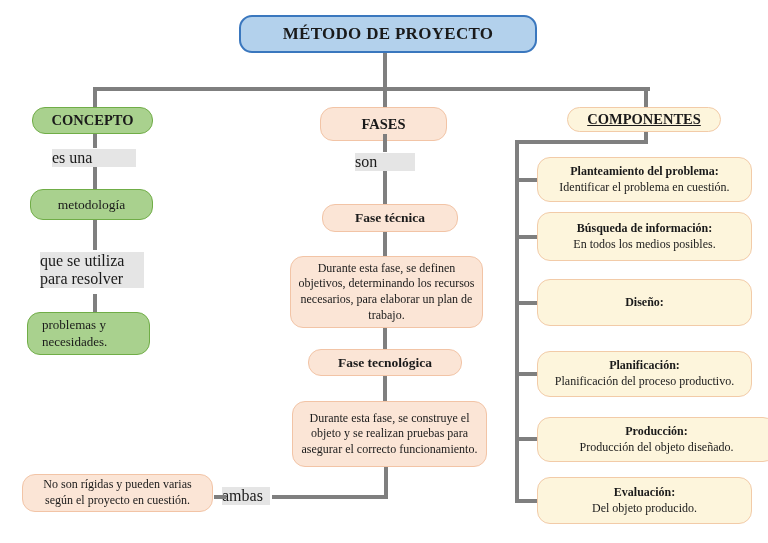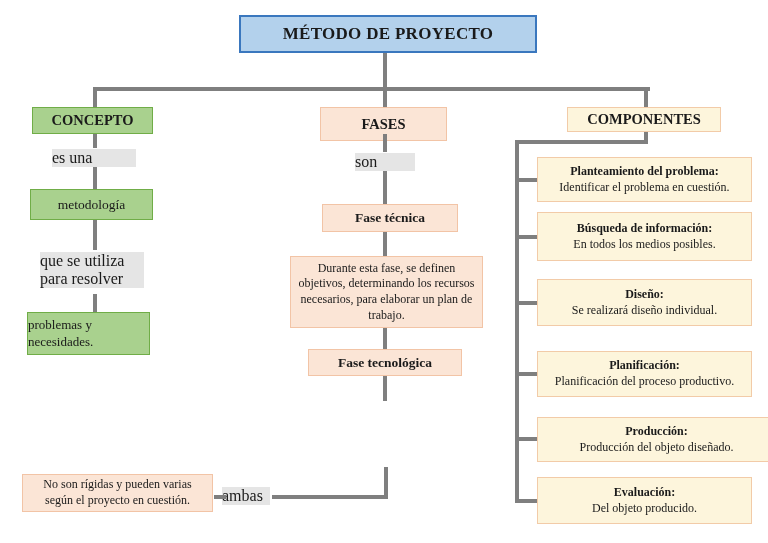--- a/index.html
+++ b/index.html
@@ -8,34 +8,34 @@
     --peach-fill:#FBE5D6; --peach-border:#F2C4A6;
     --cream-fill:#FDF5DC; --cream-border:#F2CBA8;
     --connector:#7F7F7F; --text:#1A1A1A;
   }
   html,body{margin:0;padding:0;background:#fff;}
   #canvas{
     position:relative;width:768px;height:543px;background:#fff;overflow:hidden;
     font-family:"Liberation Serif","DejaVu Serif",serif;color:var(--text);
   }
   .box{position:absolute;box-sizing:border-box;display:flex;flex-direction:column;
-       align-items:center;justify-content:center;text-align:center;line-height:1.3;}
+       align-items:center;justify-content:center;text-align:center;line-height:1.3;border-radius:13px;}
   .title-box{background:var(--title-fill);border:2px solid var(--title-border);
        font-weight:bold;font-size:17px;letter-spacing:.3px;}
   .green-box{background:var(--green-fill);border:1.5px solid var(--green-border);}
   .peach-box{background:var(--peach-fill);border:1.5px solid var(--peach-border);}
   .cream-box{background:var(--cream-fill);border:1.5px solid var(--cream-border);}
   .hdr{font-weight:bold;font-size:14.5px;}
   .sub-hdr{font-weight:bold;font-size:13.5px;}
   .body-txt{font-size:12px;padding:3px 7px;}
   .link-txt{position:absolute;font-size:16px;text-align:left;background:#e5e5e5;}
   .line{position:absolute;background:var(--connector);}
   .comp-title{font-weight:bold;font-size:12px;}
   .comp-desc{font-size:12px;}
-  .left-align{align-items:flex-start;text-align:left;font-size:13px;}
+  .left-align{align-items:flex-start;text-align:left;padding-left:14px;font-size:13px;}
 </style>
 </head>
 <body>
 
 <div id="canvas">
 
   <div class="box title-box" style="left:239px;top:15px;width:298px;height:38px;">MÉTODO DE PROYECTO</div>
 
   <div class="line" style="left:383px;top:53px;width:4px;height:38px;"></div>
   <div class="line" style="left:93px;top:87px;width:557px;height:4px;"></div>
@@ -68,29 +68,30 @@
   <div class="line" style="left:383px;top:232px;width:4px;height:24px;"></div>
 
   <div class="box peach-box body-txt" style="left:290px;top:256px;width:193px;height:72px;">Durante esta fase, se definen objetivos, determinando los recursos necesarios, para elaborar un plan de trabajo.</div>
 
   <div class="line" style="left:383px;top:328px;width:4px;height:21px;"></div>
 
   <div class="box peach-box sub-hdr" style="left:308px;top:349px;width:154px;height:27px;">Fase tecnológica</div>
 
   <div class="line" style="left:383px;top:376px;width:4px;height:25px;"></div>
 
+  <div class="box peach-box body-txt" style="left:292px;top:401px;width:195px;height:66px;">Durante esta fase, se construye el objeto y se realizan pruebas para asegurar el correcto funcionamiento.</div>
 
   <div class="line" style="left:384px;top:467px;width:4px;height:32px;"></div>
   <div class="line" style="left:272px;top:495px;width:116px;height:4px;"></div>
   <div class="link-txt" style="left:222px;top:487px;width:48px;">ambas</div>
   <div class="line" style="left:214px;top:495px;width:12px;height:4px;"></div>
 
   <div class="box peach-box body-txt" style="left:22px;top:474px;width:191px;height:38px;">No son rígidas y pueden varias según el proyecto en cuestión.</div>
 
-  <div class="box cream-box hdr" style="left:567px;top:107px;width:154px;height:25px;">COMPONENTES</div>
+  <div class="box cream-box hdr" style="left:567px;top:107px;width:154px;height:25px;text-decoration:underline;">COMPONENTES</div>
 
   <div class="line" style="left:644px;top:132px;width:4px;height:12px;"></div>
   <div class="line" style="left:515px;top:140px;width:133px;height:4px;"></div>
   <div class="line" style="left:515px;top:140px;width:4px;height:361px;"></div>
 
   <div class="line" style="left:515px;top:178px;width:24px;height:4px;"></div>
   <div class="line" style="left:515px;top:235px;width:24px;height:4px;"></div>
   <div class="line" style="left:515px;top:301px;width:24px;height:4px;"></div>
   <div class="line" style="left:515px;top:372px;width:24px;height:4px;"></div>
   <div class="line" style="left:515px;top:437px;width:24px;height:4px;"></div>
@@ -99,21 +100,20 @@
   <div class="box cream-box" style="left:537px;top:157px;width:215px;height:45px;">
     <span class="comp-title">Planteamiento del problema:</span>
     <span class="comp-desc">Identificar el problema en cuestión.</span>
   </div>
   <div class="box cream-box" style="left:537px;top:212px;width:215px;height:49px;">
     <span class="comp-title">Búsqueda de información:</span>
     <span class="comp-desc">En todos los medios posibles.</span>
   </div>
   <div class="box cream-box" style="left:537px;top:279px;width:215px;height:47px;font-family:Liberation Serif, serif;">
     <span class="comp-title">Diseño:</span>
-    <span class="comp-desc">Se realizará diseño individual.</span>
   </div>
   <div class="box cream-box" style="left:537px;top:351px;width:215px;height:46px;">
     <span class="comp-title">Planificación:</span>
     <span class="comp-desc">Planificación del proceso productivo.</span>
   </div>
   <div class="box cream-box" style="left:537px;top:417px;width:239px;height:45px;">
     <span class="comp-title">Producción:</span>
     <span class="comp-desc">Producción del objeto diseñado.</span>
   </div>
   <div class="box cream-box" style="left:537px;top:477px;width:215px;height:47px;justify-content:center;">

